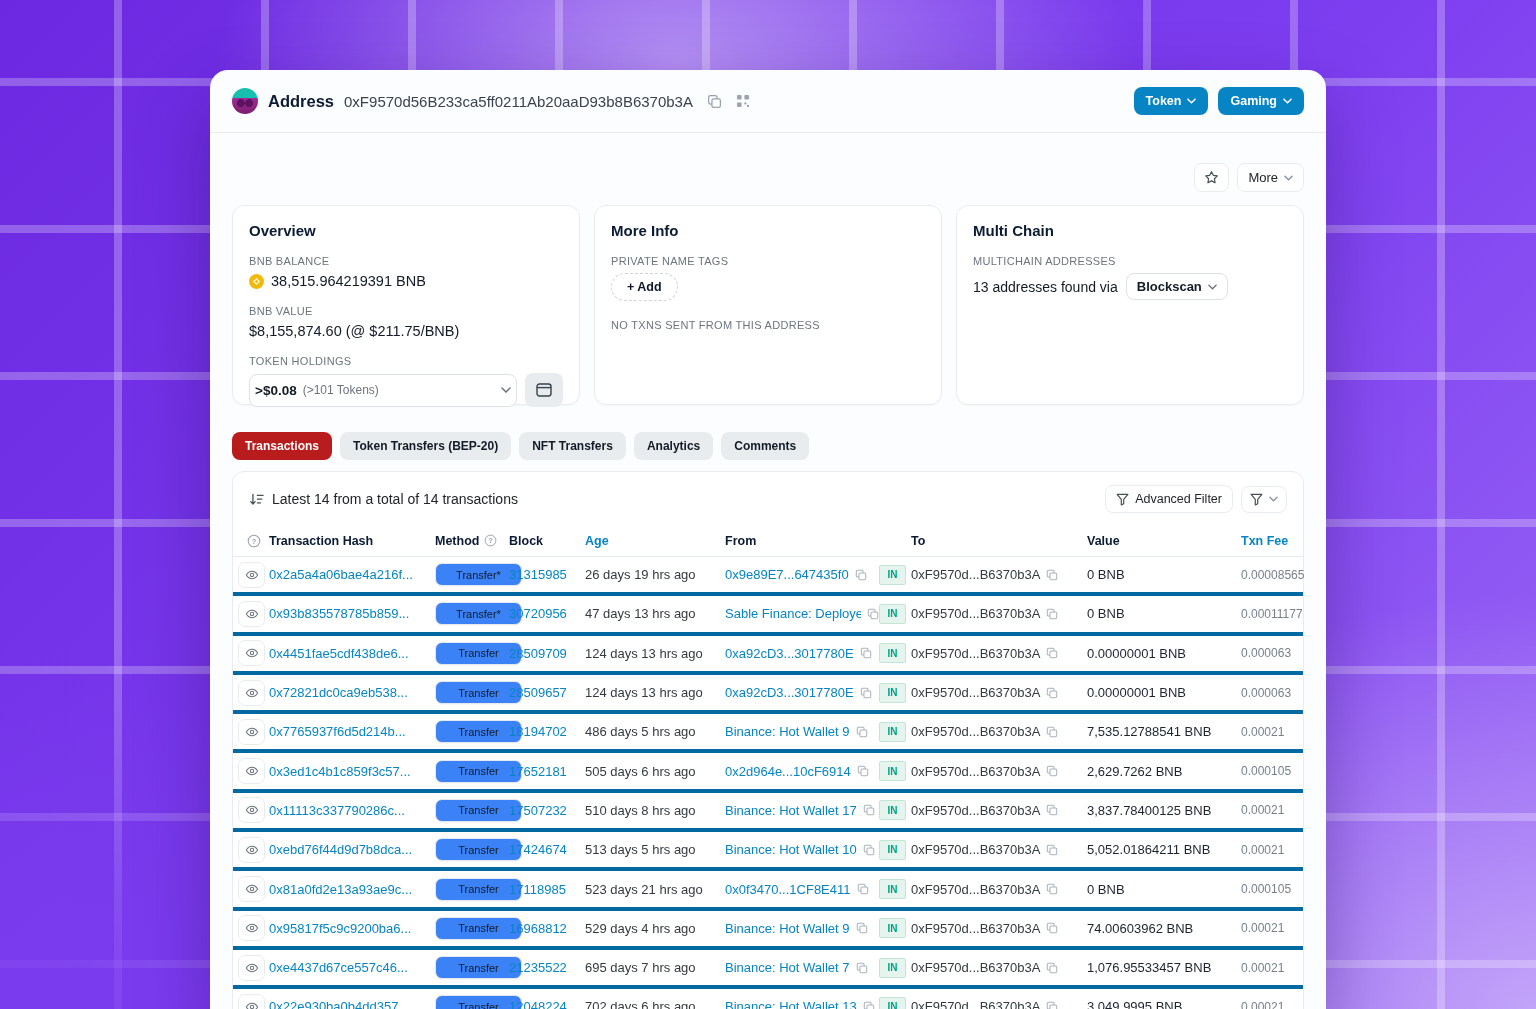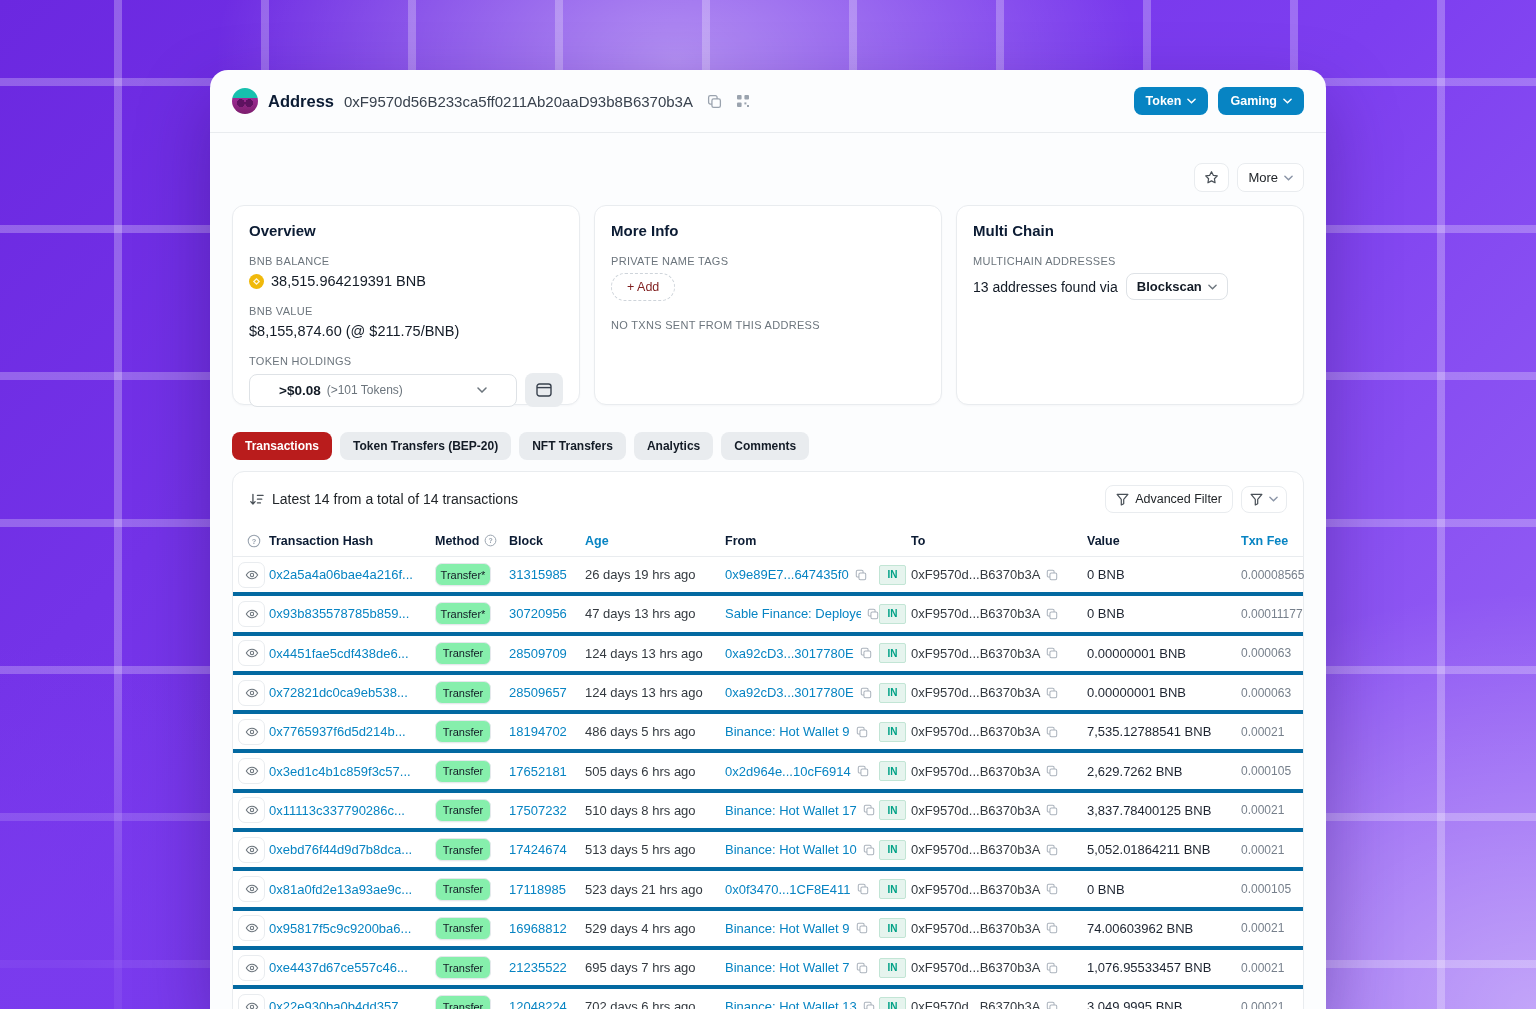--- a/index.html
+++ b/index.html
@@ -51,32 +51,32 @@
     flex:1; background:#fff; border:1px solid #e9ecef; border-radius:12px; padding:16px; height:200px;
     box-shadow:0 1px 2px rgba(20,30,55,0.03);
   }
   .card h3 { font-size:15px; font-weight:700; color:#0b1b33; margin-bottom:16px; }
   .mini-label { font-size:11px; font-weight:500; color:#6c757d; letter-spacing:.3px; margin-bottom:6px; }
   .val-row { display:flex; align-items:center; gap:7px; font-size:14.5px; color:#131b26; margin-bottom:16px; }
   .val { font-size:14.5px; color:#131b26; margin-bottom:16px; }
   .holdings-row { display:flex; align-items:center; gap:8px; }
   .select-box {
     flex:1; display:flex; align-items:center; gap:6px; border:1px solid #dee2e6; border-radius:8px;
-    padding:8px 29px; cursor:pointer; background:#fff;
+    padding:8px 5px; cursor:pointer; background:#fff;
   }
   .select-main { font-size:13.5px; font-weight:700; color:#131b26; }
   .select-detail { font-size:12px; color:#6c757d; }
   .select-box .chev { margin-left:auto; color:#6c757d; }
   .wallet-btn {
     width:38px; height:34px; border:none; border-radius:8px; background:#e9ecef; color:#39424e;
     display:flex; align-items:center; justify-content:center; cursor:pointer;
   }
   .add-pill {
     display:inline-block; border:1px dashed #ced4da; border-radius:16px; padding:6px 15px;
-    font-size:12.5px; font-weight:400; color:#7f1d1d; background:#fff; cursor:pointer; margin-bottom:18px;
+    font-size:12.5px; font-weight:700; color:#0f172a; background:#fff; cursor:pointer; margin-bottom:18px;
   }
   .mc-row { display:flex; align-items:center; gap:8px; font-size:14px; color:#131b26; }
   .provider-btn {
     display:inline-flex; align-items:center; gap:6px; border:1px solid #dee2e6; border-radius:8px;
     background:#fff; padding:5px 10px; font-size:13px; font-weight:700; color:#131b26; cursor:pointer;
   }
   .provider-btn .chev { color:#6c757d; }
   
   .tabs-row { display:flex; gap:8px; padding:27px 22px 0; }
   .tab {
@@ -99,22 +99,22 @@
   .th-flex { display:flex; align-items:center; gap:5px; }
   .qicon { color:#98a2ae; display:inline-flex; }
   .tbody-row { min-height:39.3px; border-bottom:4px solid #0369a1; font-size:13px; }
   .cell-eye { padding-left:5px; }
   .eye-btn {
     width:27px; height:26px; border:1px solid #e9ecef; border-radius:7px; background:#fff;
     display:flex; align-items:center; justify-content:center; color:#6c757d; cursor:pointer;
   }
   .link { color:#0784c3; text-decoration:none; cursor:pointer; white-space:nowrap; overflow:hidden; }
   .method-badge {
-    display:inline-block; width:56px; text-align:center; padding:4.5px 0; border:1px solid #e5e8ec;
-    border-radius:7px; background:#86efac; font-size:11px; color:#131b26; box-shadow:0 1px 1px rgba(20,30,55,0.03);
+    display:inline-block; width:87px; text-align:center; padding:4.5px 0; border:1px solid #e5e8ec;
+    border-radius:7px; background:#3b82f6; font-size:11px; color:#131b26; box-shadow:0 1px 1px rgba(20,30,55,0.03);
   }
   .cell-age { color:#343a40; white-space:nowrap; }
   .from-wrap, .to-wrap { display:flex; align-items:center; gap:6px; white-space:nowrap; overflow:hidden; }
   .copy { color:#aab2bc; display:inline-flex; flex:none; cursor:pointer; }
   .dir-badge {
     display:inline-block; min-width:27px; text-align:center; padding:3.5px 0; border-radius:2px;
     background:#e6f4ee; border:1px solid #c2e5d5; color:#00a186; font-size:10px; font-weight:700;
   }
   .cell-to { color:#343a40; }
   .cell-value { color:#1d2430; white-space:nowrap; }

